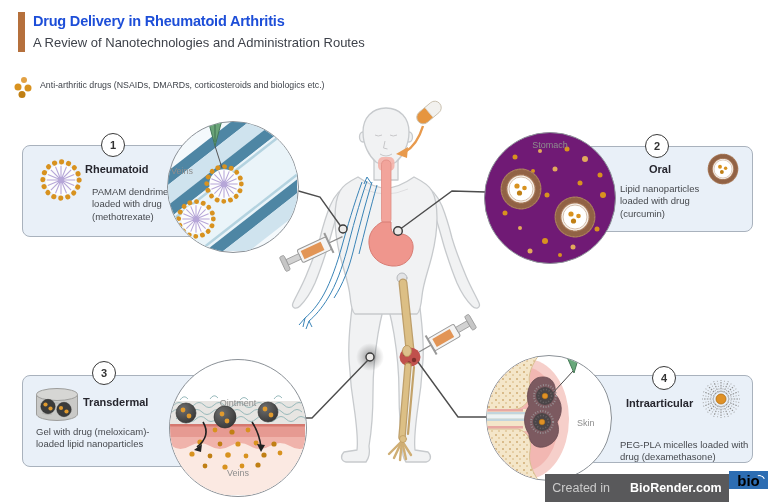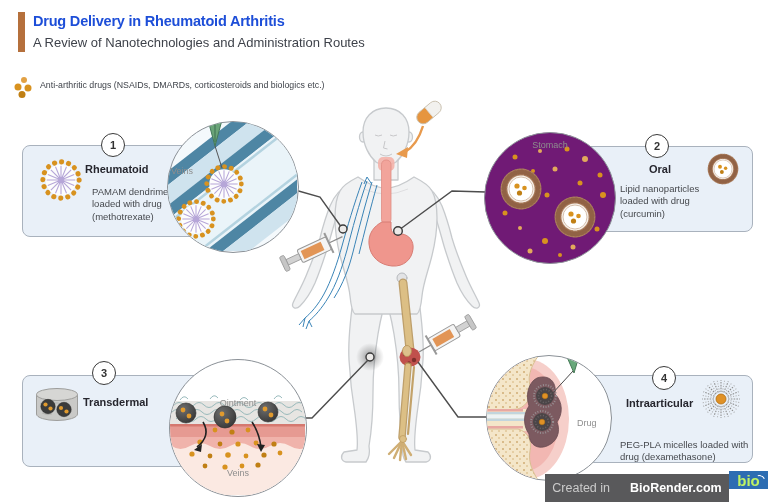--- a/index.html
+++ b/index.html
@@ -28,21 +28,21 @@
   .i2{left:484px;top:132px;width:132px;height:132px;background:#701a75;}
   .i3{left:169px;top:359px;width:138px;height:138px;background:#ffffff;}
   .i4{left:486px;top:355px;width:126px;height:126px;background:#ffffff;}
   .inset-label{position:absolute;font-size:9px;color:#8e8e8e;white-space:nowrap;}
   .center-label{width:100%;text-align:center;left:0;}
   
   .created-bar{position:absolute;left:545px;top:474px;width:184px;height:28px;background:#59595b;z-index:5;
                display:flex;align-items:center;justify-content:center;font-size:12.5px;color:#cbcbcb;}
   .created-bar b{color:#ffffff;margin-left:20px;}
   .logo-box{position:absolute;left:729px;top:471px;width:39px;height:18px;background:#2d6db2;z-index:5;
-            display:flex;align-items:center;justify-content:center;color:#bef264;font-weight:bold;font-size:15px;}
+            display:flex;align-items:center;justify-content:center;color:#000000;font-weight:bold;font-size:15px;}
   .logo-box .curl{position:absolute;width:9px;height:9px;border:1.6px solid transparent;border-top-color:#fff;
                   border-radius:50%;right:3px;top:4px;transform:rotate(25deg);}
   #scene{position:absolute;left:0;top:0;z-index:1;}
   .hidden-defs{position:absolute;width:0;height:0;overflow:hidden;}
 </style>
 </head>
 <body>
 
 <svg class="hidden-defs" xmlns="http://www.w3.org/2000/svg" aria-hidden="true">
   <defs>
@@ -286,20 +286,21 @@
       <ellipse cx="23" cy="7.5" rx="20.5" ry="6" fill="#d6d6d4" stroke="#9d9d9b" stroke-width="1"></ellipse>
       <path d="M6,16 q6,4 12,1 t12,2 M26,24 q6,3 12,0 M8,26 q5,3 10,1" stroke="#a8a8a6" stroke-width="0.8" fill="none" opacity="0.8"></path>
       <circle cx="14" cy="19.5" r="7.2" fill="#3b3b3b" stroke="#252525" stroke-width="0.5"></circle>
       <circle cx="11.5" cy="17.5" r="2.1" fill="#e09a2e"></circle>
         <circle cx="16.5" cy="21.5" r="2.1" fill="#e09a2e"></circle>
       <circle cx="30" cy="22.5" r="7.2" fill="#3b3b3b" stroke="#252525" stroke-width="0.5"></circle>
       <circle cx="27" cy="21" r="2.1" fill="#e09a2e"></circle>
         <circle cx="32.5" cy="24.5" r="2.1" fill="#e09a2e"></circle>
     </svg>
     <div class="panel-title" style="left:60px;top:20px;">Transdermal</div>
+    <div class="panel-desc" style="left:13px;top:50px;width:122px;">Gel with drug (meloxicam)- loaded lipid nanoparticles</div>
   </div>
   <div class="badge" style="left:92px;top:361px;">3</div>
 
   <div class="inset i3">
     <svg width="135" height="135" viewBox="0 0 135 135">
       <defs>
         <radialGradient id="gsph" cx="0.35" cy="0.3" r="0.9">
           <stop offset="0" stop-color="#6e6e6e"></stop>
             <stop offset="1" stop-color="#2e2e2e"></stop>
         </radialGradient>
@@ -400,21 +401,21 @@
         <circle cx="55" cy="66" r="9" fill="#4b4547"></circle>
         <circle cx="55" cy="66" r="11" fill="none" stroke="#968e91" stroke-width="2" stroke-dasharray="1 1.6"></circle>
         <circle cx="55" cy="66" r="6.5" fill="none" stroke="#6b6467" stroke-width="1.5" stroke-dasharray="1 1.8"></circle>
         <circle cx="55" cy="66" r="2.8" fill="#e09126" stroke="#b8760f" stroke-width="0.5"></circle>
       </g>
       <g>
         <polygon points="80,1 93,-3 87,17" fill="#68a87b" stroke="#477a57" stroke-width="1"></polygon>
         <line x1="86" y1="15" x2="64" y2="39" stroke="#4a4a4a" stroke-width="1"></line>
       </g>
     </svg>
-    <div class="inset-label" style="left:90px;top:62px;">Drug</div>
+    <div class="inset-label" style="left:90px;top:62px;">Skin</div>
   </div>
 
   <div class="created-bar">
     <span>Created in</span>
       <b>BioRender.com</b>
   </div>
   <div class="logo-box">
     <span>bio</span>
     <span class="curl"></span>
   </div>

